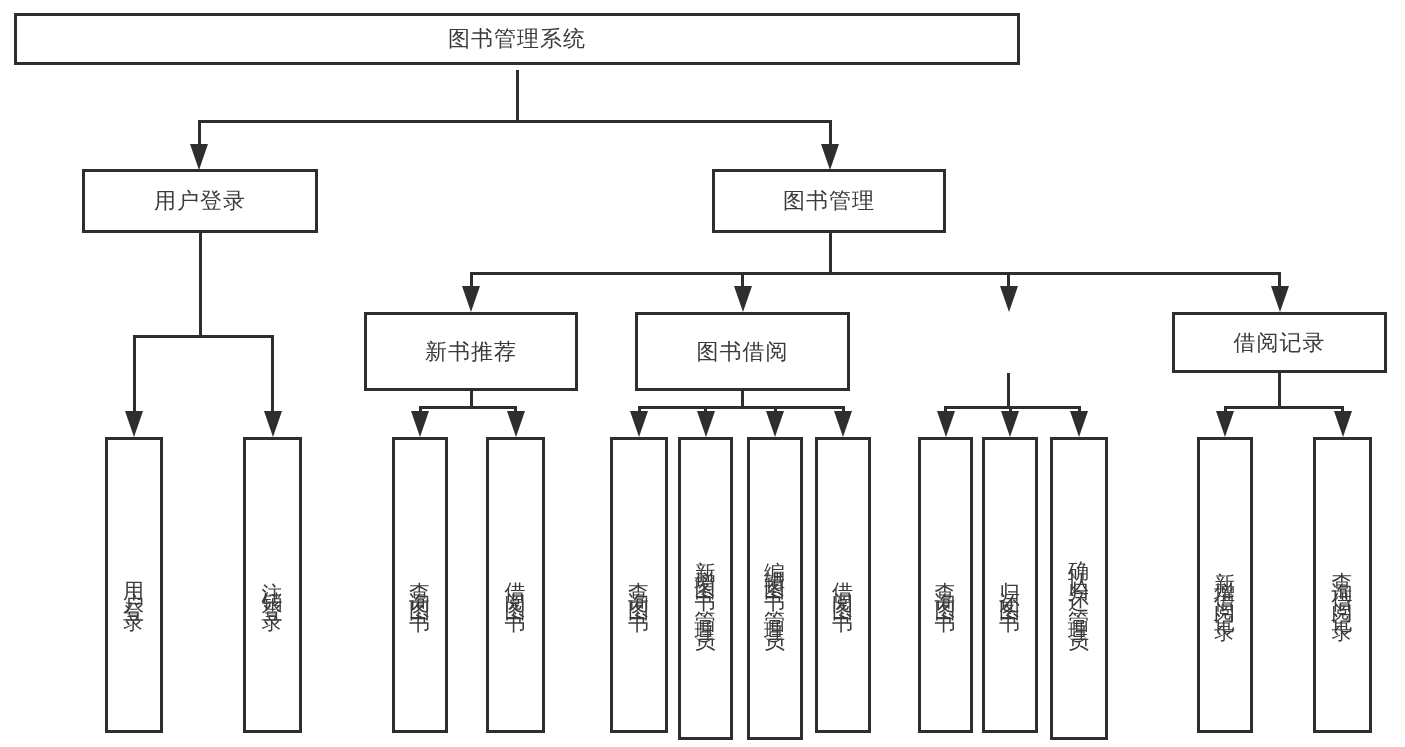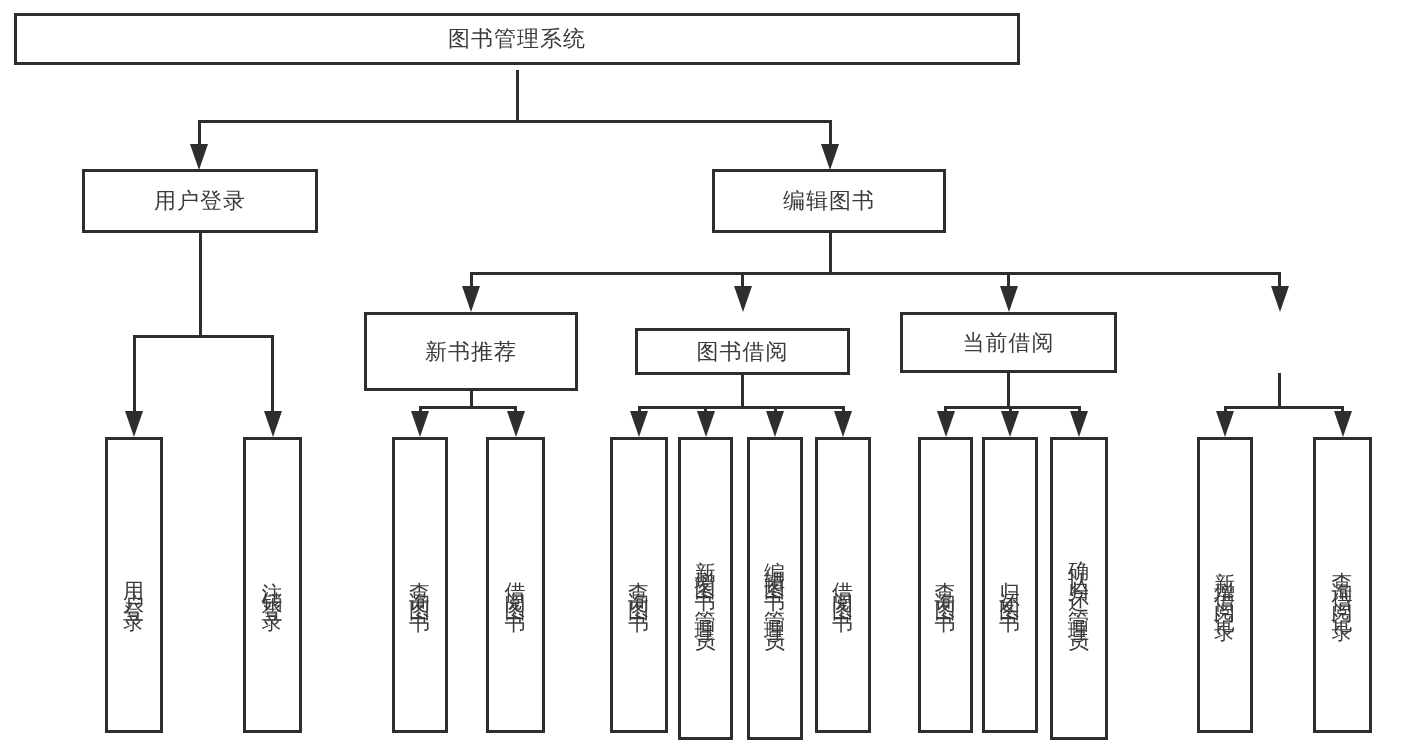--- a/index.html
+++ b/index.html
@@ -96,31 +96,31 @@
   <div class="tri" style="left:1333.5px;top:411px"></div>
 
   <div class="box" style="left:14px;top:13px;width:1006px;height:52px">
     <span class="lbl">图书管理系统</span>
   </div>
 
   <div class="box" style="left:82px;top:169px;width:236px;height:64px">
     <span class="lbl">用户登录</span>
   </div>
   <div class="box" style="left:712px;top:169px;width:234px;height:64px">
-    <span class="lbl">编辑图书</span>
+    <span class="lbl">图书管理</span>
   </div>
 
   <div class="box" style="left:364px;top:312px;width:214px;height:79px">
     <span class="lbl">新书推荐</span>
   </div>
-  <div class="box" style="left:635px;top:328px;width:215px;height:47px">
+  <div class="box" style="left:635px;top:312px;width:215px;height:79px">
     <span class="lbl">图书借阅</span>
   </div>
-  <div class="box" style="left:900px;top:312px;width:217px;height:61px">
-    <span class="lbl">当前借阅</span>
+  <div class="box" style="left:1172px;top:312px;width:215px;height:61px">
+    <span class="lbl">借阅记录</span>
   </div>
 
   <div class="box vbox" style="left:105px;top:437px;width:58px;height:296px">
     <span class="vlbl">用户登录</span>
   </div>
   <div class="box vbox" style="left:243px;top:437px;width:59px;height:296px">
     <span class="vlbl">注销登录</span>
   </div>
 
   <div class="box vbox" style="left:392px;top:437px;width:56px;height:296px">

